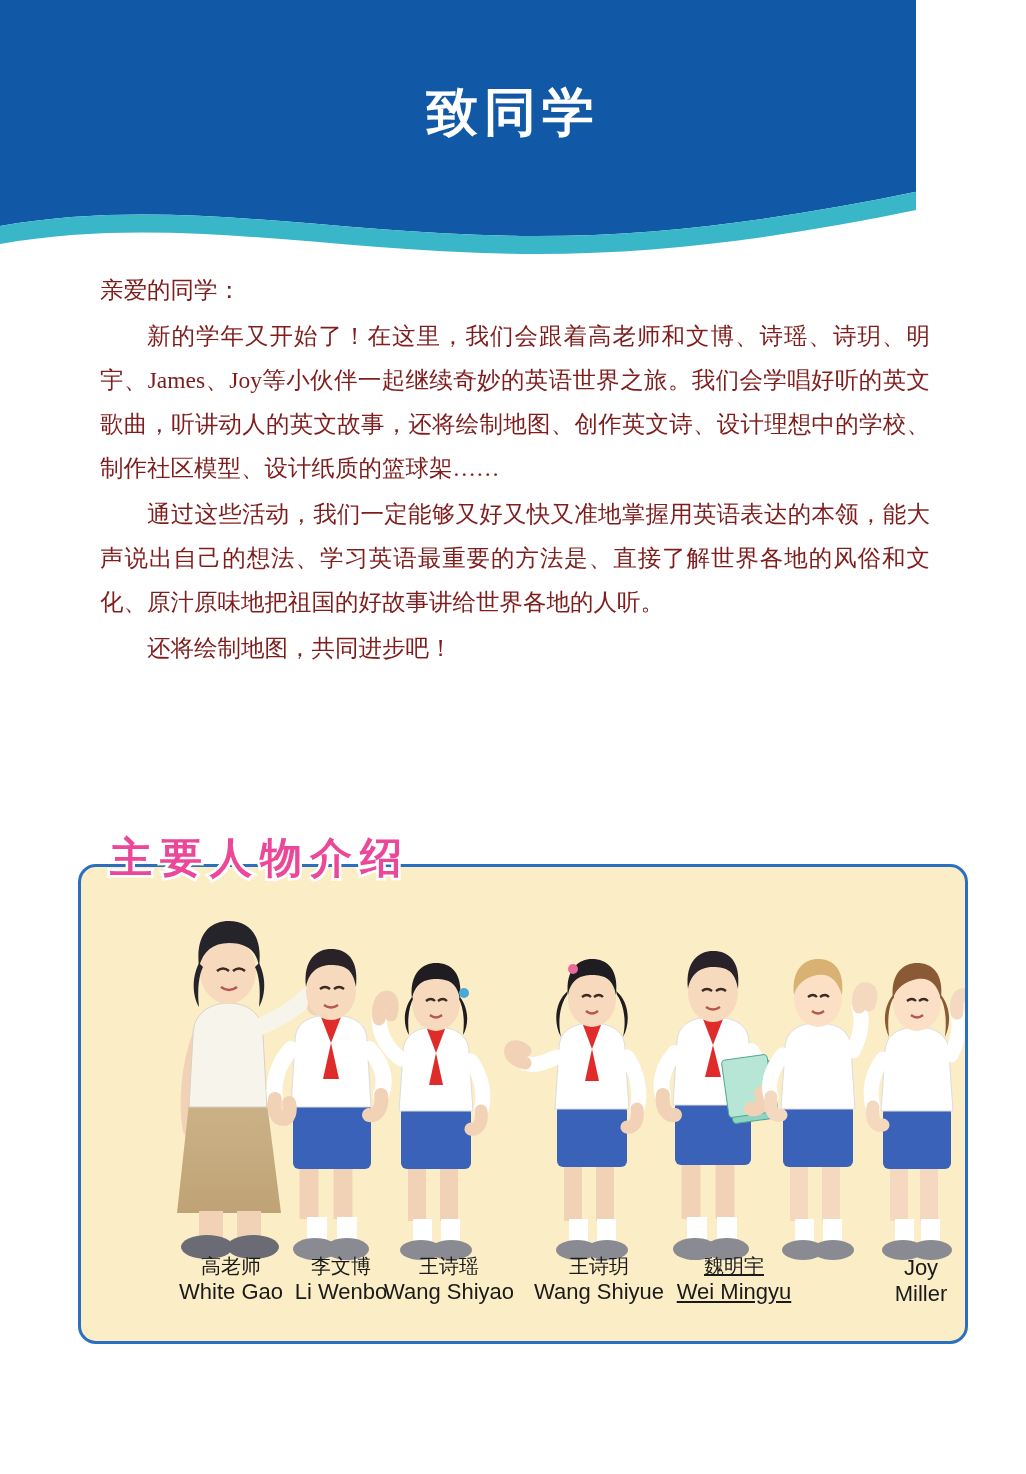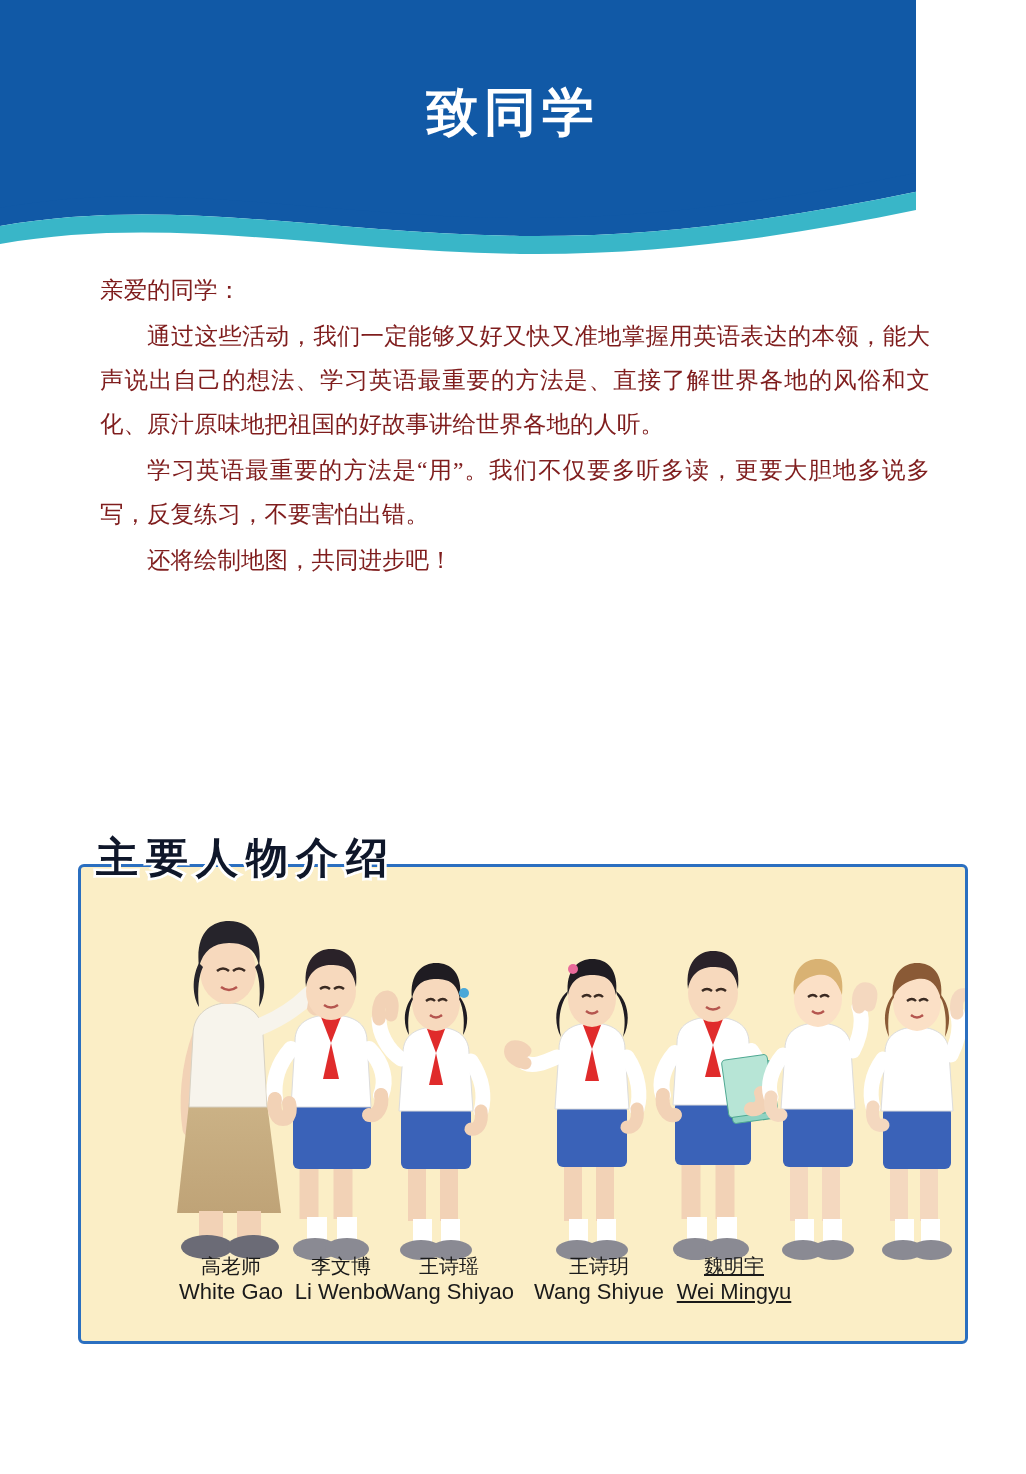--- a/index.html
+++ b/index.html
@@ -64,44 +64,44 @@
   
   .char-section {
     position: absolute;
     left: 78px;
     top: 830px;
     width: 890px;
   }
   .section-title {
     position: relative;
     z-index: 6;
-    margin-left: 16px;
+    margin-left: 30px;
     font-family: "Liberation Sans", sans-serif;
     font-weight: bold;
     font-size: 42px;
     letter-spacing: 4px;
-    color: #0f172a;
+    color: #ec4899;
     -webkit-text-stroke: 5px #ffffff;
     paint-order: stroke fill;
     display: inline-block;
     text-shadow:
        2px 2px 0 #ffffff, -2px 2px 0 #ffffff, 2px -2px 0 #ffffff, -2px -2px 0 #ffffff;
   }
   .section-title .ch {
     display: inline-block;
     padding: 0 2px;
   }
   .char-card {
     position: relative;
     margin-top: -22px;
     width: 890px;
     height: 480px;
     background: #fbeec6;
     border: 3px solid #2b6fc0;
-    border-radius: 6px;
+    border-radius: 18px;
     box-sizing: border-box;
     overflow: hidden;
   }
   .stage {
     position: absolute;
     left: 0; right: 0; top: 0;
     height: 400px;
   }
   .names {
     position: absolute;
@@ -128,22 +128,22 @@
   <svg width="1026" height="260" viewBox="0 0 1026 260">
     <path d="M0,0 L1026,0 L1026,168 C860,205 700,238 520,236 C330,234 170,196 0,226 Z" fill="#1159a6"></path>
     <path d="M0,226 C170,196 330,234 520,236 C700,238 860,205 1026,168 L1026,186 C860,224 700,256 520,254 C330,252 170,214 0,244 Z" fill="#39b6c8"></path>
     <path d="M0,0 L1026,0 L1026,150 C850,188 690,220 510,218 C320,216 160,178 0,208 Z" fill="#1159a6"></path>
   </svg>
   <div class="header-title">致同学</div>
 </div>
 
 <div class="letter">
   <p>亲爱的同学：</p>
+  <p class="indent">新的学年又开始了！在这里，我们会跟着高老师和文博、诗瑶、诗玥、明宇、James、Joy等小伙伴一起继续奇妙的英语世界之旅。我们会学唱好听的英文歌曲，听讲动人的英文故事，还将绘制地图、创作英文诗、设计理想中的学校、制作社区模型、设计纸质的篮球架……</p>
   <p class="indent">通过这些活动，我们一定能够又好又快又准地掌握用英语表达的本领，能大声说出自己的想法、学习英语最重要的方法是、直接了解世界各地的风俗和文化、原汁原味地把祖国的好故事讲给世界各地的人听。</p>
-  <p class="indent">学习英语最重要的方法是“用”。我们不仅要多听多读，更要大胆地多说多写，反复练习，不要害怕出错。</p>
   <p class="indent">还将绘制地图，共同进步吧！</p>
 </div>
 
 <div class="char-section">
   <div class="section-title">
     <span class="ch">主</span><span class="ch">要</span><span class="ch">人</span><span class="ch">物</span><span class="ch">介</span><span class="ch">绍</span>
   </div>
 
   <div class="char-card">
     <div class="stage">
@@ -328,15 +328,19 @@
         <span class="en">Wang Shiyue</span>
       </div>
       <div class="name" style="left:268px; width:200px; top:0;">
         <span class="cn">王诗瑶</span>
         <span class="en">Wang Shiyao</span>
       </div>
       <div class="name" style="left:558px; width:190px; top:0;text-decoration:underline;">
         <span class="cn">魏明宇</span>
         <span class="en">Wei Mingyu</span>
       </div>
+      <div class="name" style="left:770px; width:140px; top:2px;">
+        <span class="en">Joy</span>
+        <span class="en">Miller</span>
+      </div>
     </div>
   </div>
 </div>
 
 </body></html>

